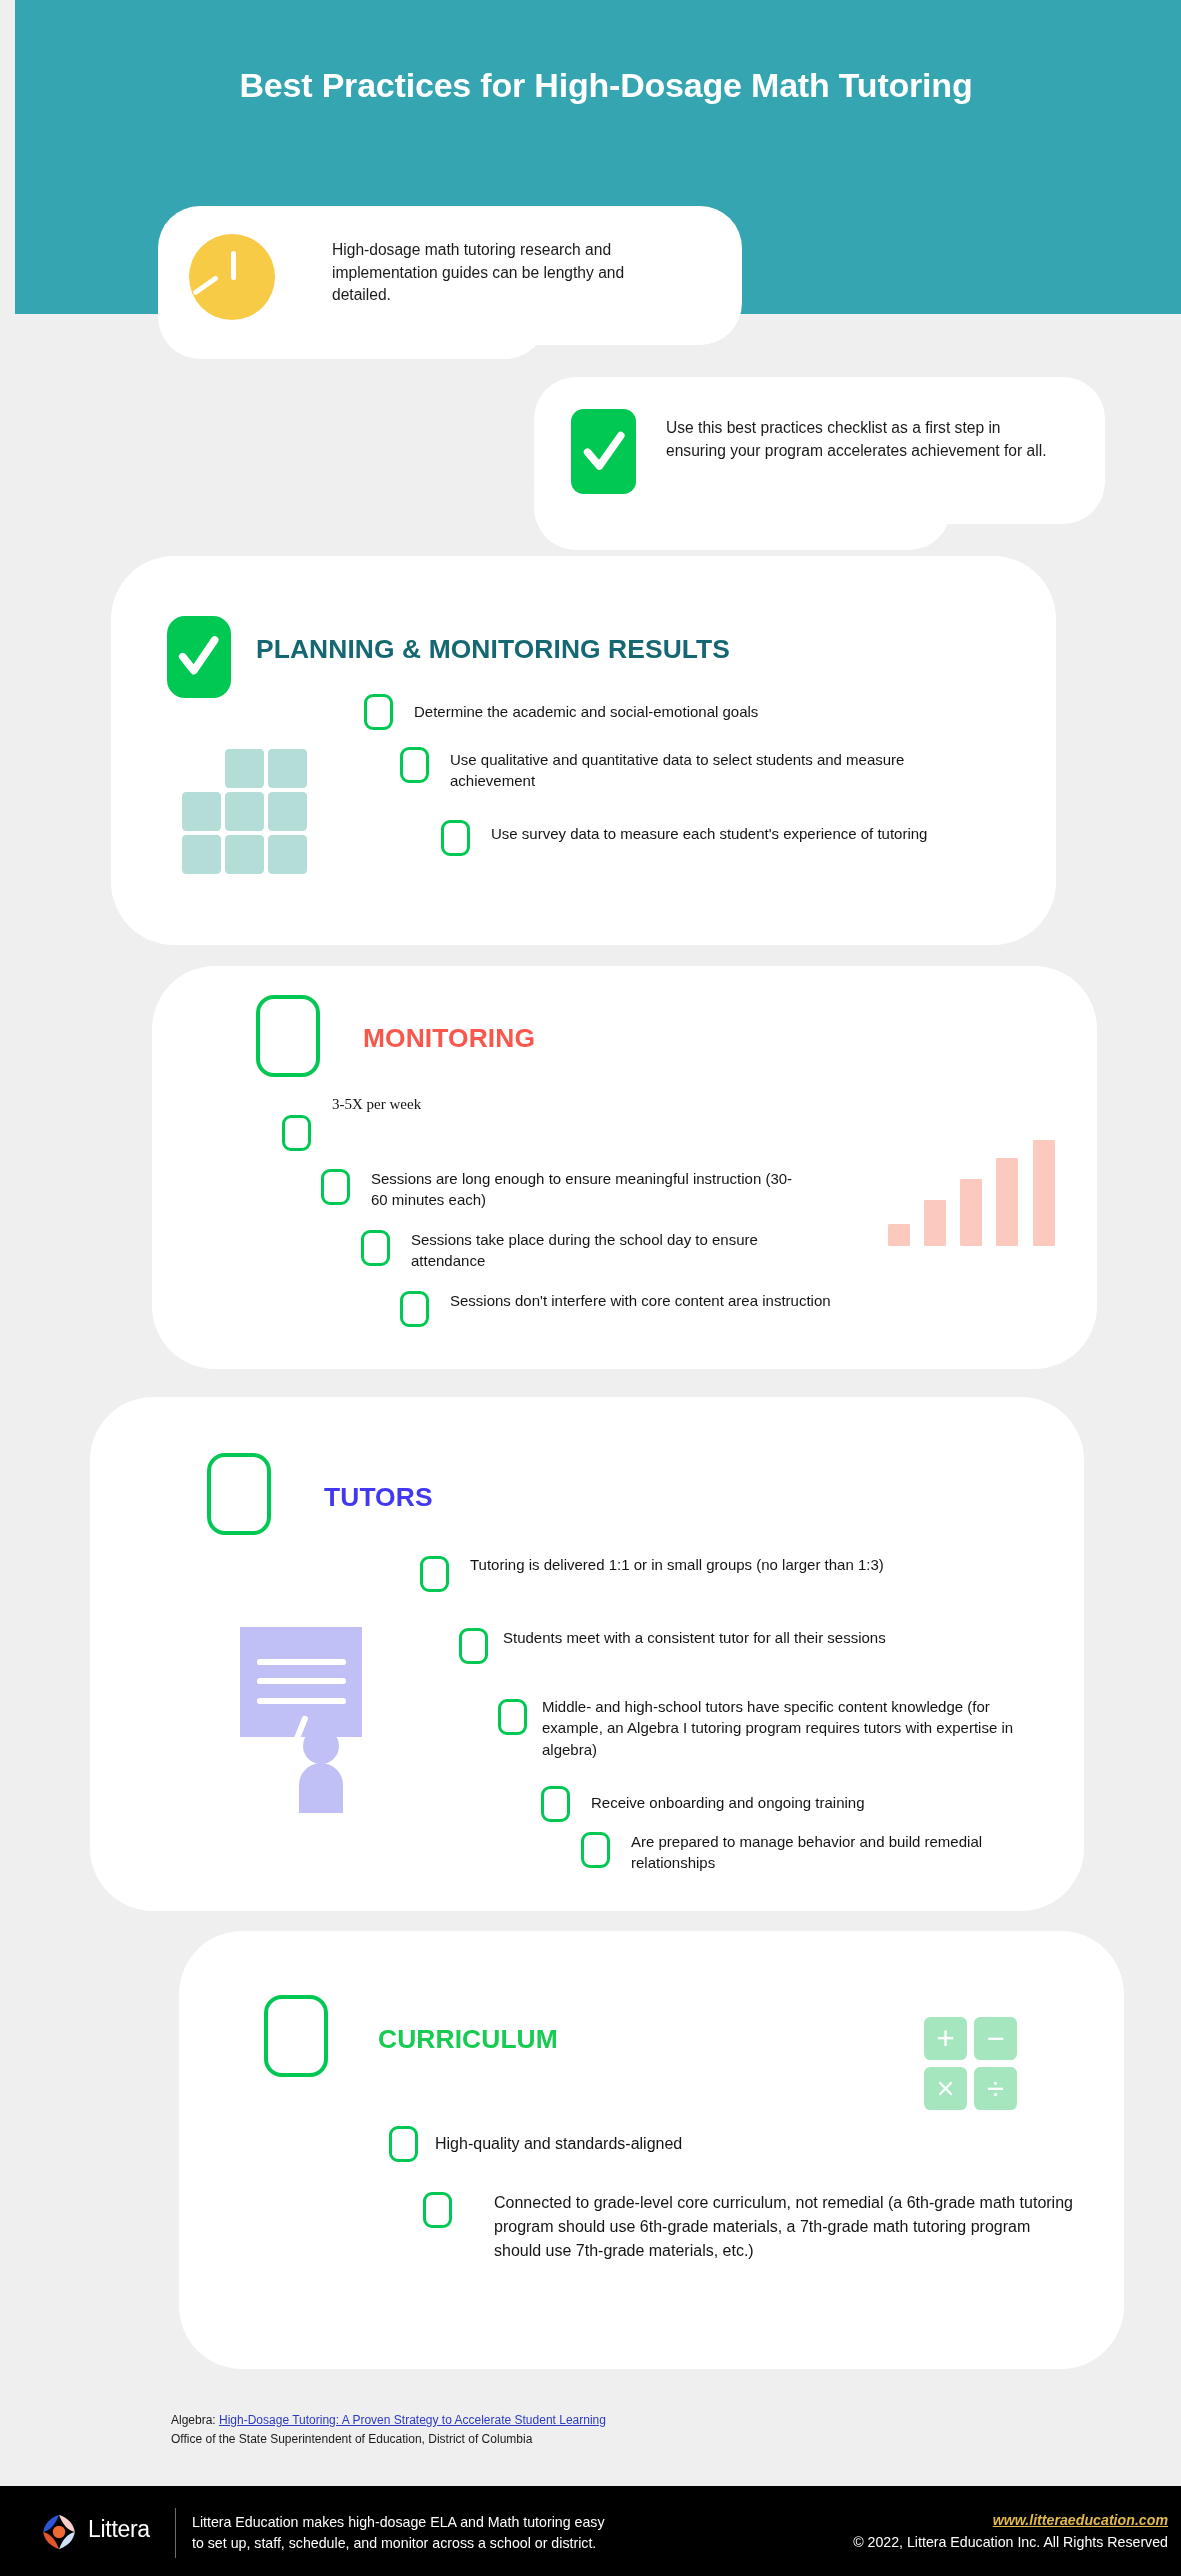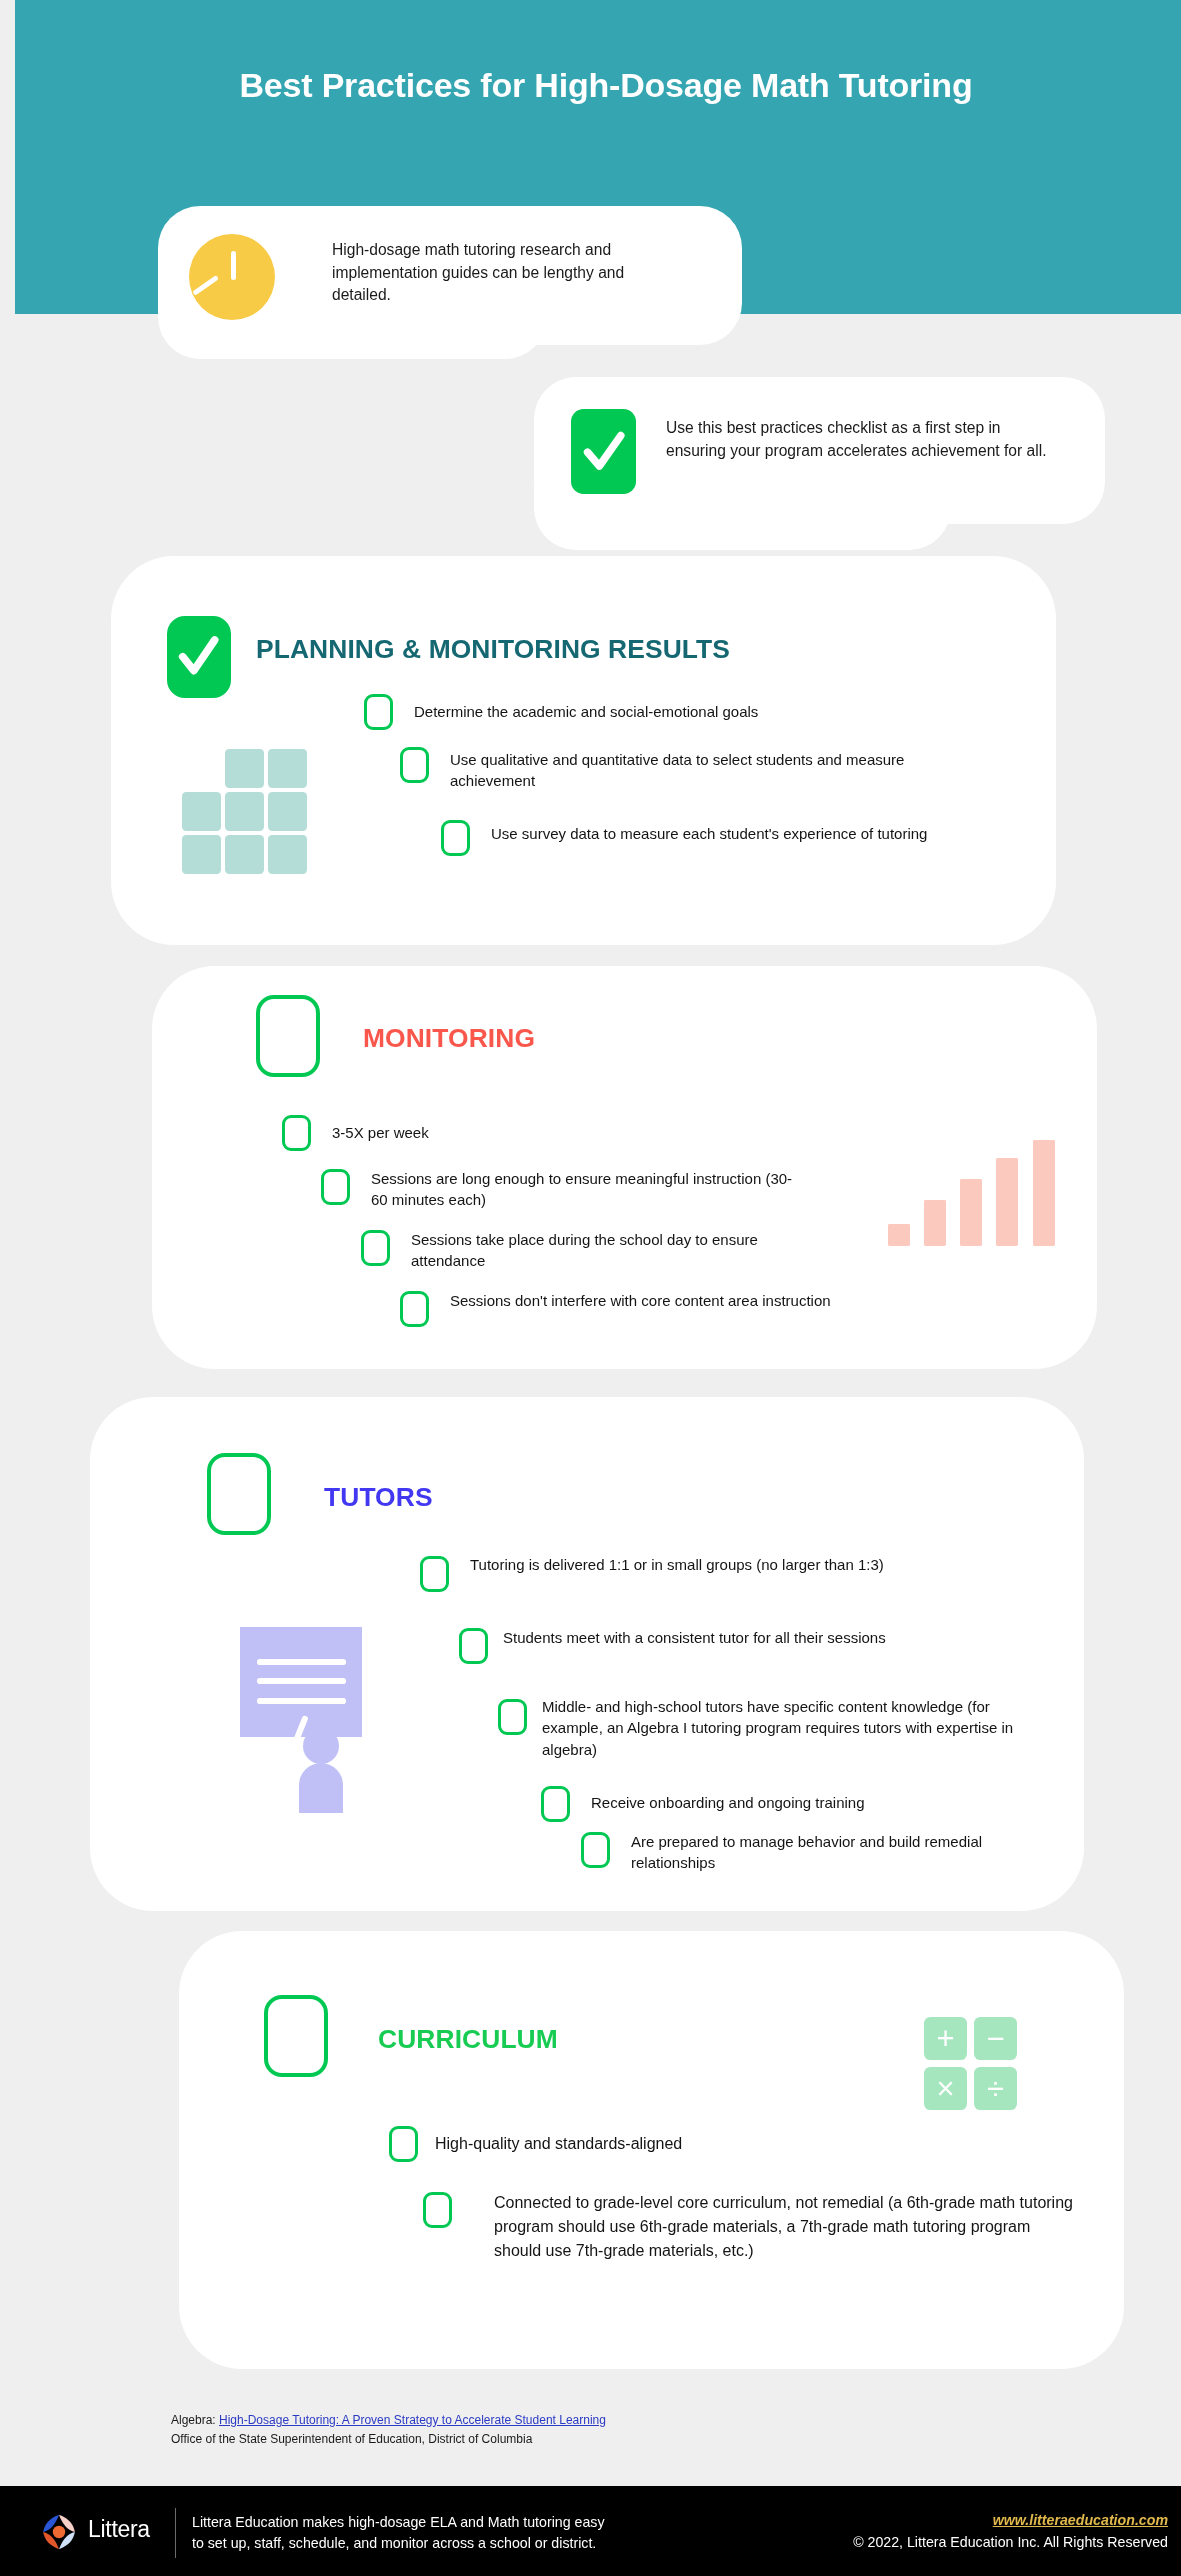--- a/index.html
+++ b/index.html
@@ -385,21 +385,21 @@
 
 <div class="bars" style="left:888px; top:1140px; width:174px; height:106px;">
   <div class="bar" style="left:0px;   width:22px; height:22px;"></div>
   <div class="bar" style="left:36px;  width:22px; height:46px;"></div>
   <div class="bar" style="left:72px; width:22px; height:67px;"></div>
   <div class="bar" style="left:108px; width:22px; height:88px;"></div>
   <div class="bar" style="left:145px; width:22px; height:106px;"></div>
 </div>
 
 <div class="chk-box" style="left:282px; top:1115px; width:29px; height:36px;"></div>
-<div class="chk-text" style="left:332px; top:1122px; width:348px;">3-5X per week</div>
+<div class="chk-text" style="left:332px; top:1094px; width:348px;font-family:Liberation Serif, serif;">3-5X per week</div>
 
 <div class="chk-box" style="left:321px; top:1169px; width:29px; height:36px;"></div>
 <div class="chk-text" style="left:371px; top:1168px; width:431px;">Sessions are long enough to ensure meaningful instruction (30-60 minutes each)</div>
 
 <div class="chk-box" style="left:361px; top:1230px; width:29px; height:36px;"></div>
 <div class="chk-text" style="left:411px; top:1229px; width:403px;">Sessions take place during the school day to ensure attendance</div>
 
 <div class="chk-box" style="left:400px; top:1291px; width:29px; height:36px;"></div>
 <div class="chk-text" style="left:450px; top:1290px; width:417px;">Sessions don't interfere with core content area instruction</div>
 

